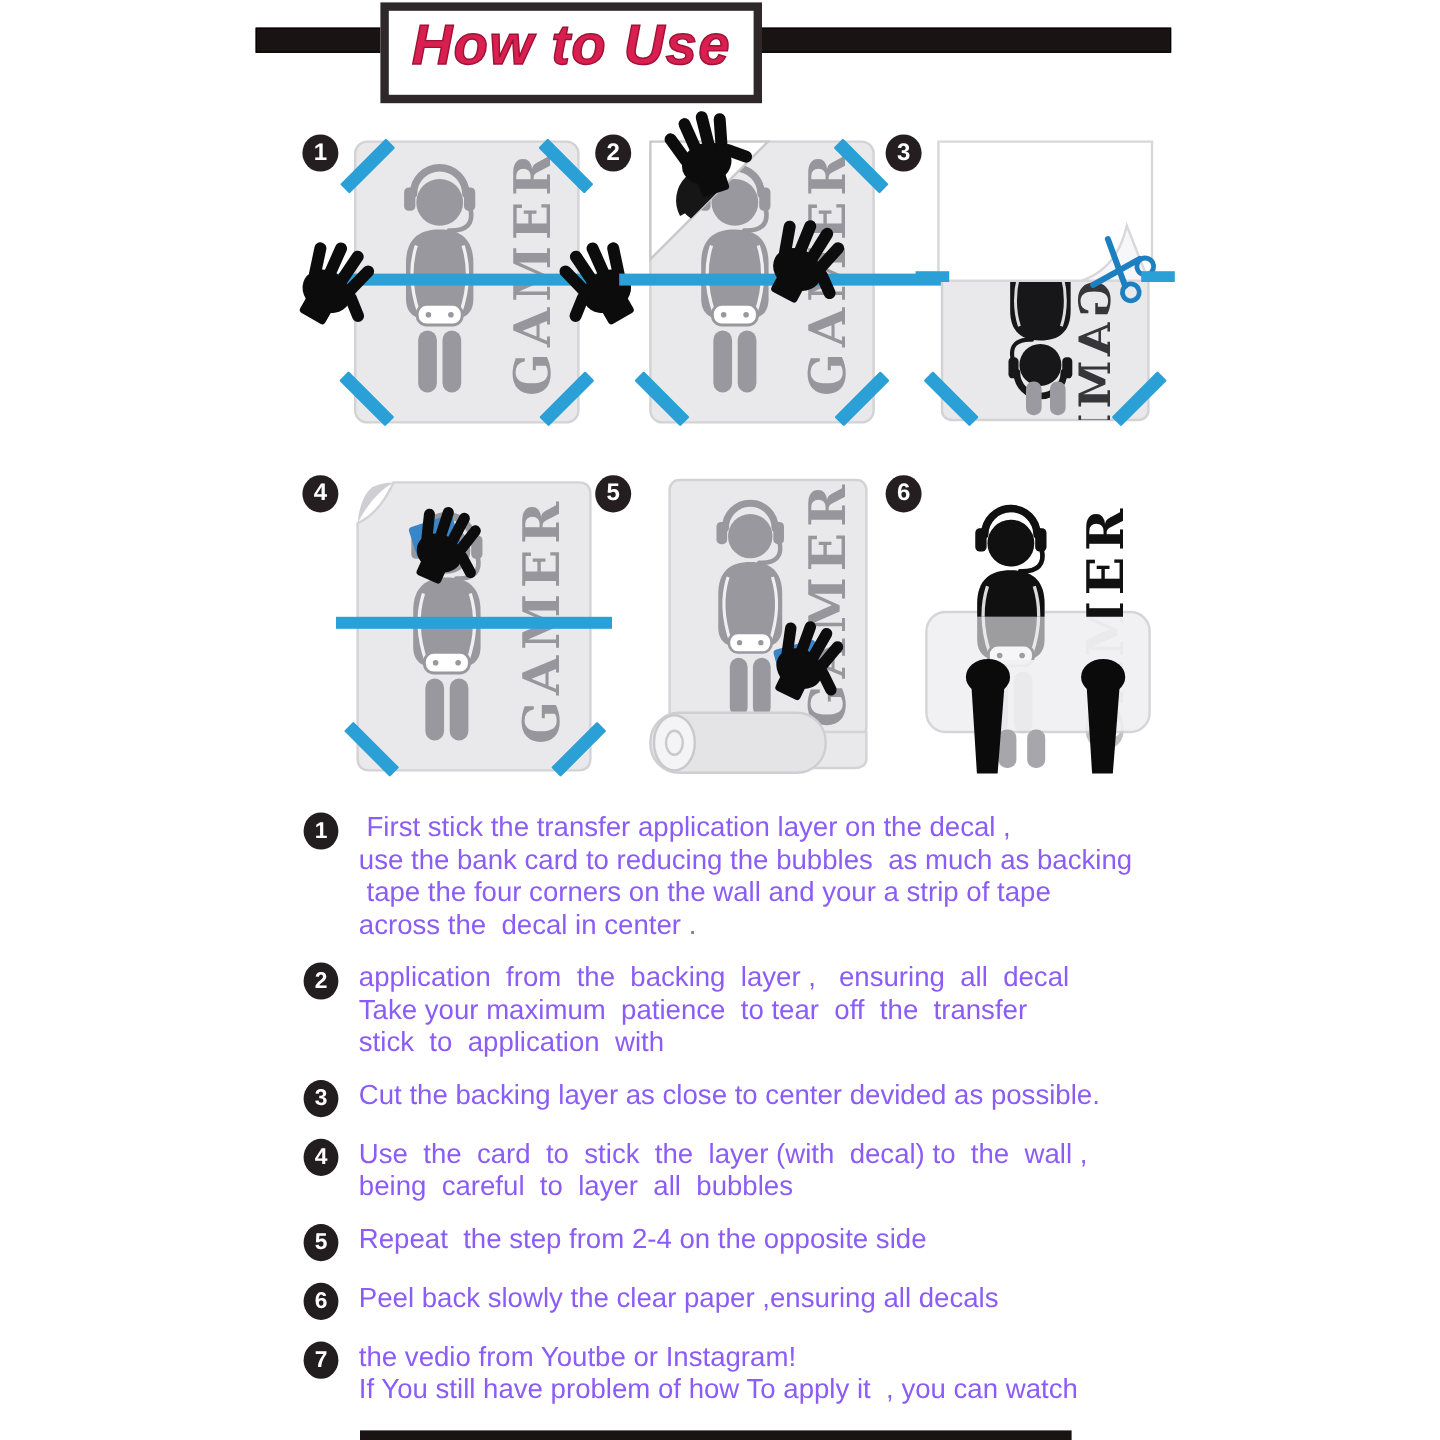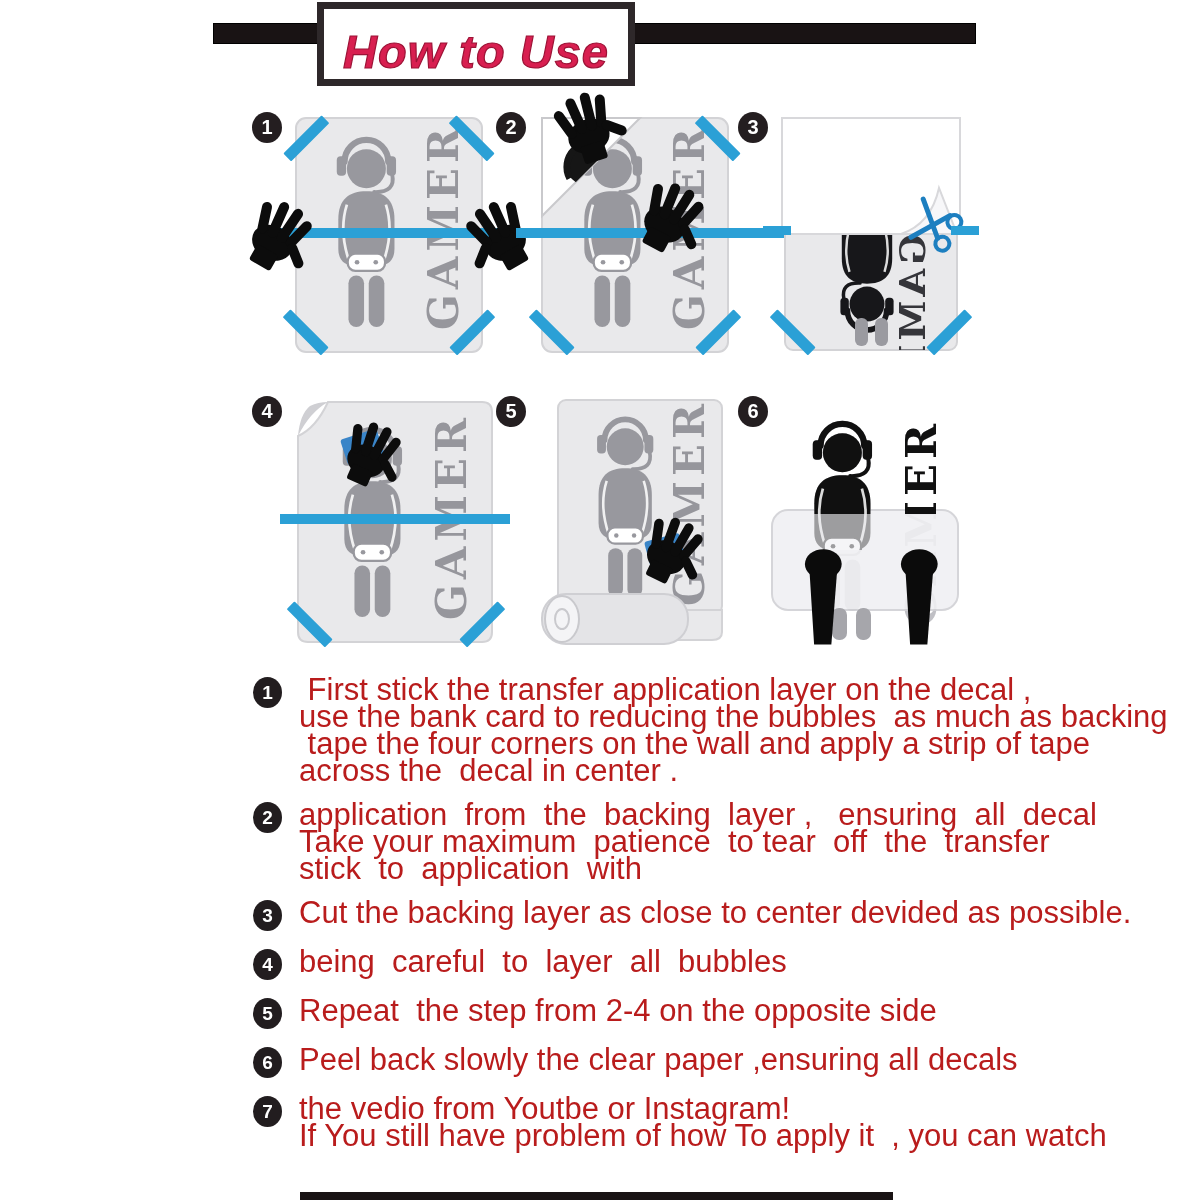--- a/index.html
+++ b/index.html
@@ -4,21 +4,21 @@
 <style>
   html,body{margin:0;padding:0;background:#ffffff;}
   .canvas{position:relative;width:1200px;height:1200px;background:#ffffff;overflow:hidden;
           font-family:"Liberation Sans",sans-serif;color:#1a1a1a;}
 
   
   .top-bar{position:absolute;left:213px;top:23px;width:761px;height:19px;
            background:#191314;border:1px solid #000;}
   .title-box{position:absolute;left:317px;top:2px;width:318px;height:84px;
              background:#ffffff;border:7px solid #2e282a;box-sizing:border-box;
-             display:flex;align-items:flex-end;justify-content:center;z-index:5;}
+             display:flex;align-items:flex-start;justify-content:center;z-index:5;}
   .title-text{font-family:"Liberation Sans",sans-serif;font-style:italic;font-weight:bold;
               font-size:47px;color:#d81f50;letter-spacing:1px;
               -webkit-text-stroke:1.2px #9c1336;}
 
   
   .badge{position:absolute;width:30px;height:31px;border-radius:50%;
          background:#241e20;color:#ffffff;display:flex;align-items:center;justify-content:center;
          font-size:20px;font-weight:bold;z-index:6;}
 
   .panel-svg{position:absolute;overflow:visible;}
@@ -32,21 +32,21 @@
               letter-spacing:5px;font-size:42px;}
   .decal-text-faint{font-family:"DejaVu Serif",serif;font-weight:bold;fill:#c0c0c5;
               letter-spacing:5px;font-size:42px;}
 
   
   .steps{position:absolute;left:253px;top:676px;width:790px;}
   .step{display:flex;align-items:flex-start;margin-bottom:17px;}
   .step-badge{flex:0 0 auto;width:29px;height:31px;border-radius:50%;background:#221d1f;
               color:#fff;display:flex;align-items:center;justify-content:center;
               font-size:19px;font-weight:bold;margin-right:17px;margin-top:1px;}
-  .step-lines{font-size:31px;line-height:27px;color:#b91c1c;}
+  .step-lines{font-size:23px;line-height:27px;color:#8b5cf6;}
   .line{white-space:pre;}
 
   .bottom-bar{position:absolute;left:300px;top:1192px;width:593px;height:8px;background:#191314;}
 </style>
 </head>
 <body>
 
 <div class="canvas">
 
   <svg width="0" height="0" style="position:absolute" aria-hidden="true">
@@ -227,41 +227,42 @@
     <use href="#fist" color="#0b0b0b" transform="translate(28,146) scale(1.15)"></use>
     <use href="#fist" color="#0b0b0b" transform="translate(124,146) scale(1.15)"></use>
   </svg>
 
   <div class="steps">
     <div class="step">
       <div class="step-badge">1</div>
       <div class="step-lines">
         <div class="line"> First stick the transfer application layer on the decal ,</div>
         <div class="line">use the bank card to reducing the bubbles  as much as backing</div>
-        <div class="line"> tape the four corners on the wall and apply a strip of tape</div>
+        <div class="line"> tape the four corners on the wall and your a strip of tape</div>
         <div class="line">across the  decal in center .</div>
       </div>
     </div>
     <div class="step">
       <div class="step-badge">2</div>
       <div class="step-lines">
         <div class="line">application  from  the  backing  layer ,   ensuring  all  decal</div>
         <div class="line">Take your maximum  patience  to tear  off  the  transfer</div>
         <div class="line">stick  to  application  with</div>
       </div>
     </div>
     <div class="step">
       <div class="step-badge">3</div>
       <div class="step-lines">
         <div class="line">Cut the backing layer as close to center devided as possible.</div>
       </div>
     </div>
     <div class="step">
       <div class="step-badge">4</div>
       <div class="step-lines">
+        <div class="line">Use  the  card  to  stick  the  layer (with  decal) to  the  wall ,</div>
         <div class="line">being  careful  to  layer  all  bubbles</div>
       </div>
     </div>
     <div class="step">
       <div class="step-badge">5</div>
       <div class="step-lines">
         <div class="line">Repeat  the step from 2-4 on the opposite side</div>
       </div>
     </div>
     <div class="step">

